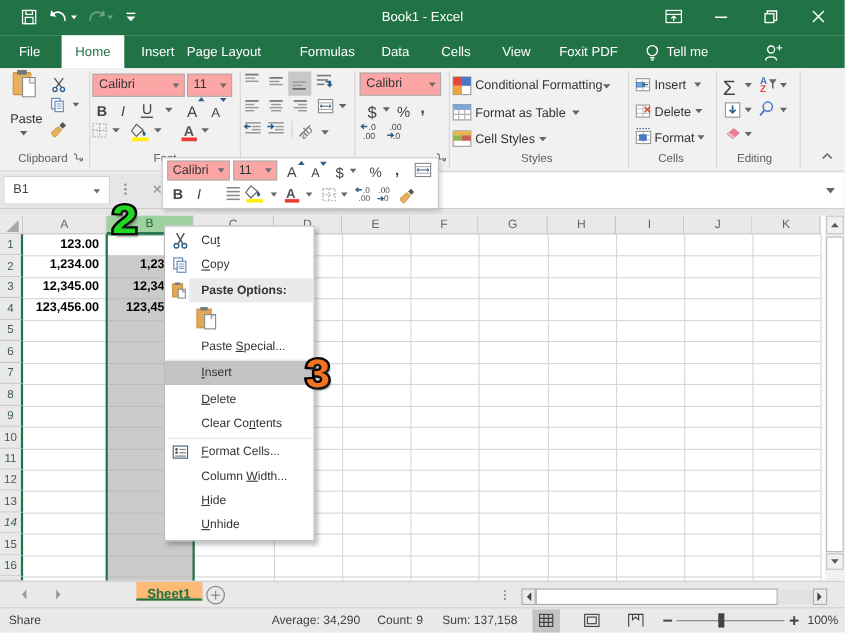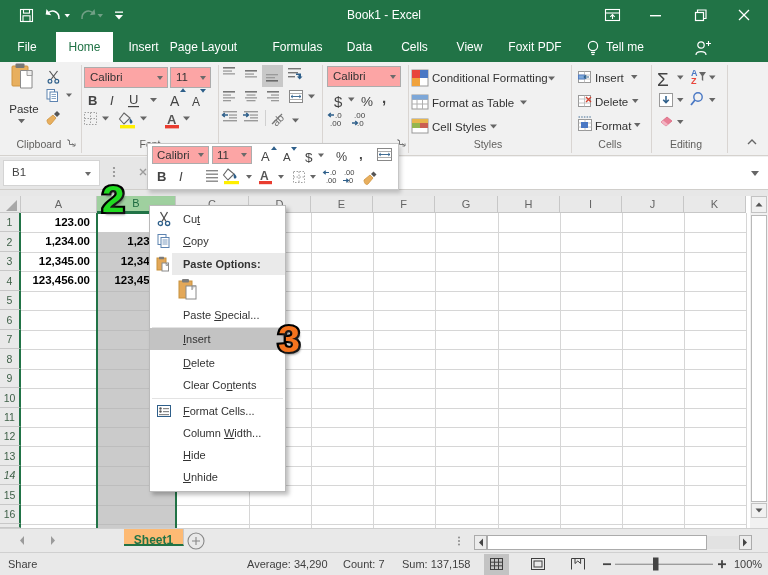--- a/index.html
+++ b/index.html
@@ -646,21 +646,21 @@
     <rect x="707" y="7" width="32" height="13" fill="#e2e2e2"></rect>
     <rect x="739.5" y="6.5" width="12" height="14" fill="#ececec" stroke="#ababab"></rect>
     <path d="M743 9.5 l4 4 -4 4 z" fill="#444"></path>
   </svg>
   <div id="sheettab">Sheet1</div>
 </div>
 
 <div class="abs" id="statusbar">
   <span style="position:absolute;left:8px;top:5px;">Share</span>
   <span style="position:absolute;left:247px;top:5px;">Average: 34,290</span>
-  <span style="position:absolute;left:343px;top:5px;">Count: 7</span>
+  <span style="position:absolute;left:343px;top:5px;">Count: 9</span>
   <span style="position:absolute;left:402px;top:5px;">Sum: 137,158</span>
   <span style="position:absolute;left:734px;top:5px;">100%</span>
   <div style="position:absolute;left:484px;top:1px;width:25px;height:21px;background:#c3c3c3;"></div>
   <svg width="768" height="23" viewBox="0 0 768 23" style="position:absolute;left:0;top:0;">
     <g stroke="#3f3f3f" stroke-width="1" fill="none">
       <rect x="490.5" y="5.5" width="12" height="11"></rect>
       <line x1="490.5" y1="9.2" x2="502.5" y2="9.2"></line>
         <line x1="490.5" y1="12.8" x2="502.5" y2="12.8"></line>
       <line x1="494.5" y1="5.5" x2="494.5" y2="16.5"></line>
         <line x1="498.5" y1="5.5" x2="498.5" y2="16.5"></line>

